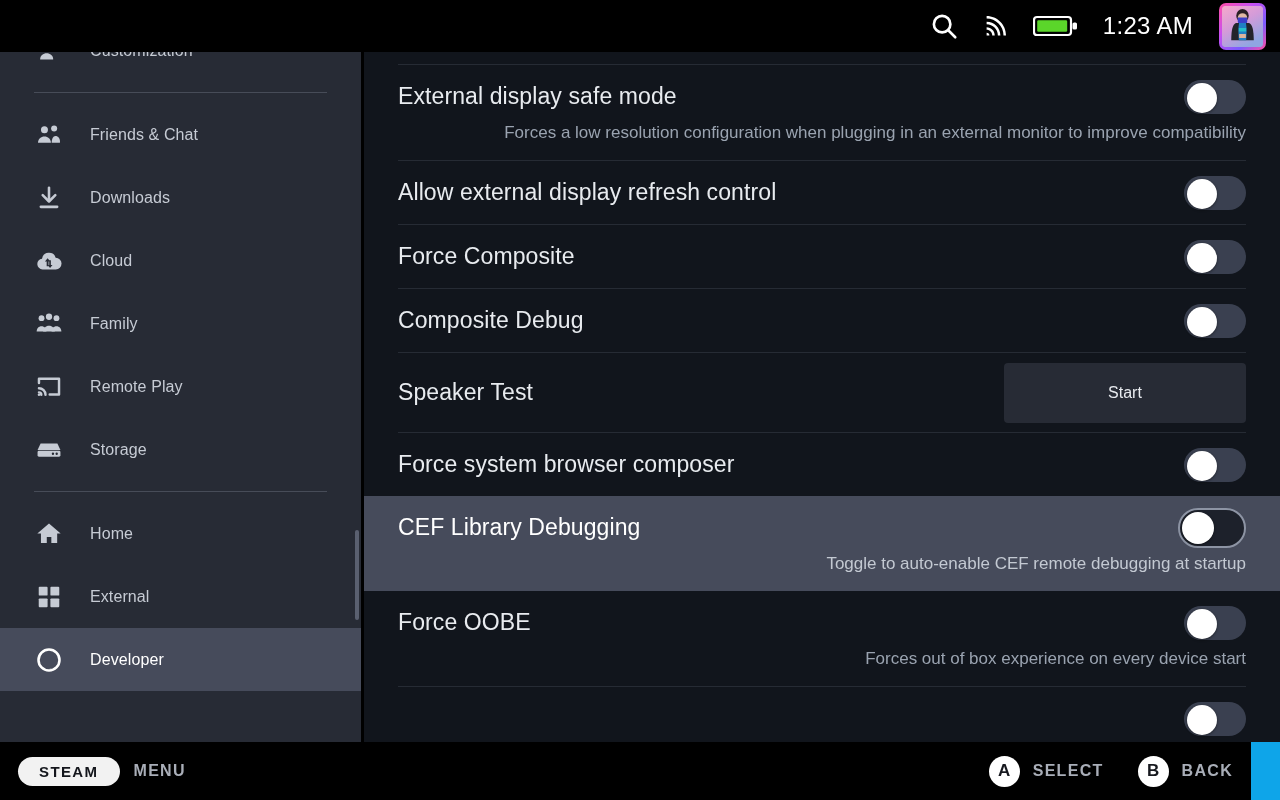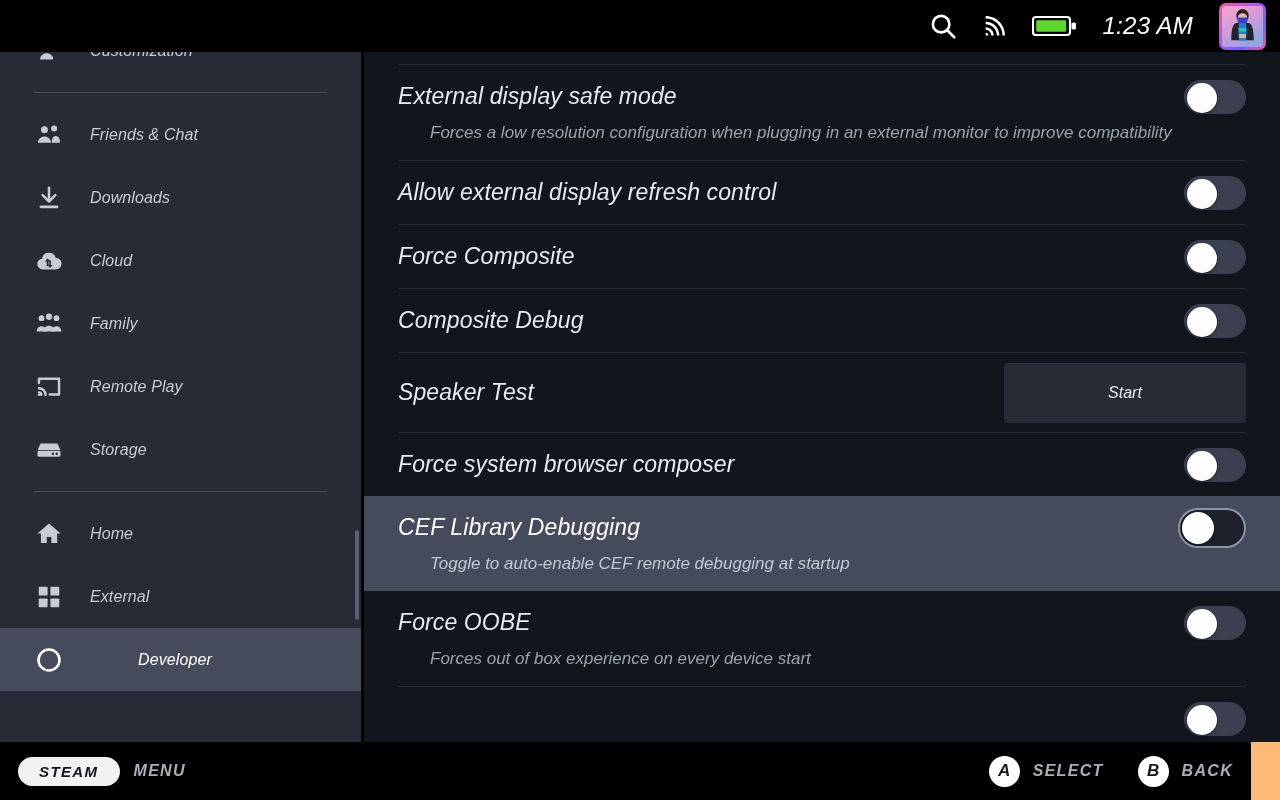--- a/index.html
+++ b/index.html
@@ -4,21 +4,21 @@
 <title>Steam Deck Settings — Developer</title>
 <style>
   * { margin:0; padding:0; box-sizing:border-box; }
   html, body {
     width:1280px; height:800px;
     background:#000;
     font-family:"Liberation Sans", sans-serif;
     overflow:hidden;
   }
 
-  #app { position:relative; width:1280px; height:800px; background:#fdba74;font-style:italic; }
+  #app { position:relative; width:1280px; height:800px; background:#0ea5e9; }
 
   
   .statusbar {
     position:absolute; left:0; top:0; width:1280px; height:52px;
     background:#000;
     display:flex; align-items:center; justify-content:flex-end;
     padding-right:14px; gap:22px;
   }
   .sb-icon { display:flex; align-items:center; justify-content:center; }
   .sb-time {
@@ -52,21 +52,21 @@
   .side-list { position:absolute; left:0; top:-33px; width:361px; }
   .side-item {
     display:flex; align-items:center;
     height:63px; padding-left:34px; gap:26px;
   }
   .side-item .s-label {
     font-size:16px; color:#c6cbd4; font-weight:400; letter-spacing:0.1px;
     white-space:nowrap;
   }
   .side-item.active { background:#464b5b; }
-  .side-item.active .s-label { color:#ffffff;margin-left:48px; }
+  .side-item.active .s-label { color:#ffffff; }
   .side-icon {
     width:30px; height:30px; flex:0 0 30px;
     display:flex; align-items:center; justify-content:center;
   }
   .side-icon svg { display:block; }
   .side-div {
     height:1px; background:#474c58; margin:10px 34px 10px 34px;
   }
   .side-scroll-thumb {
     position:absolute; right:2px; top:478px; width:4px; height:90px;
@@ -77,21 +77,21 @@
   .seam {
     position:absolute; left:361px; top:0; width:3px; height:690px;
     background:#000;
   }
 
   
   .content {
     position:absolute; left:364px; top:0; width:916px; height:690px;
     background:#11151c; overflow:hidden;
   }
-  .content-scroll { position:absolute; left:0; top:-28px; width:916px; }
+  .content-scroll { position:absolute; left:0; top:-28px; width:916px;text-align:right; }
 
   .clip-desc {
     padding:0 34px; color:#9aa3b0; font-size:17px;
     height:40px; line-height:40px; white-space:nowrap; overflow:hidden;
   }
 
   .row-sep { height:1px; background:#262b34; margin:0 34px; }
 
   .setting {
     padding:0 34px;

